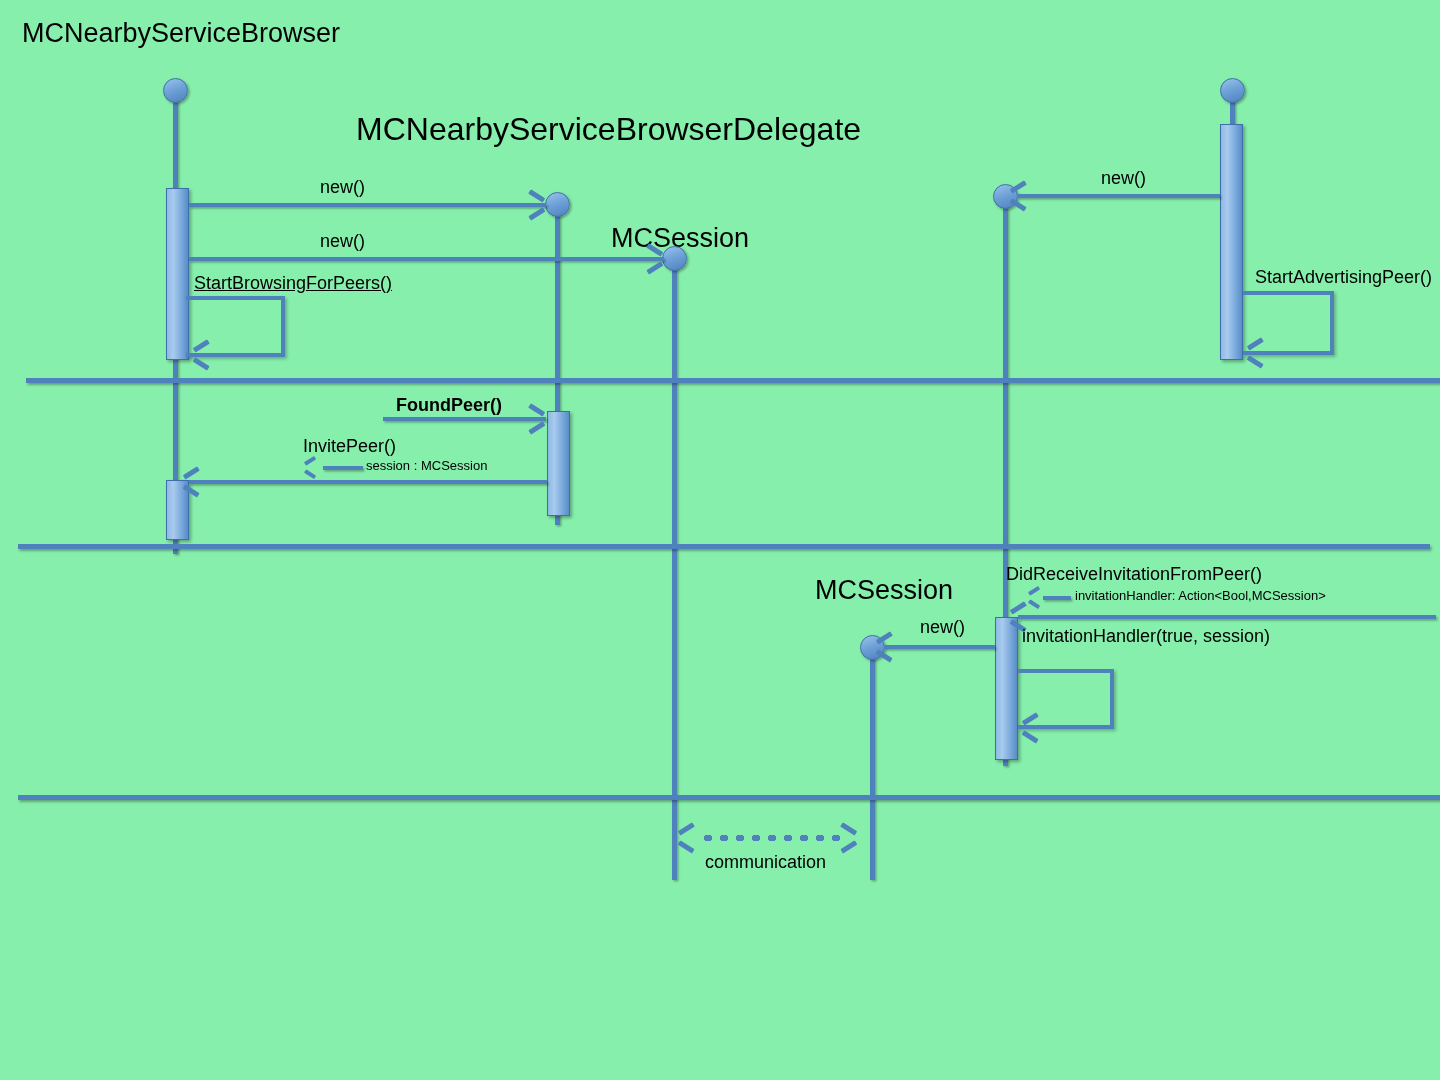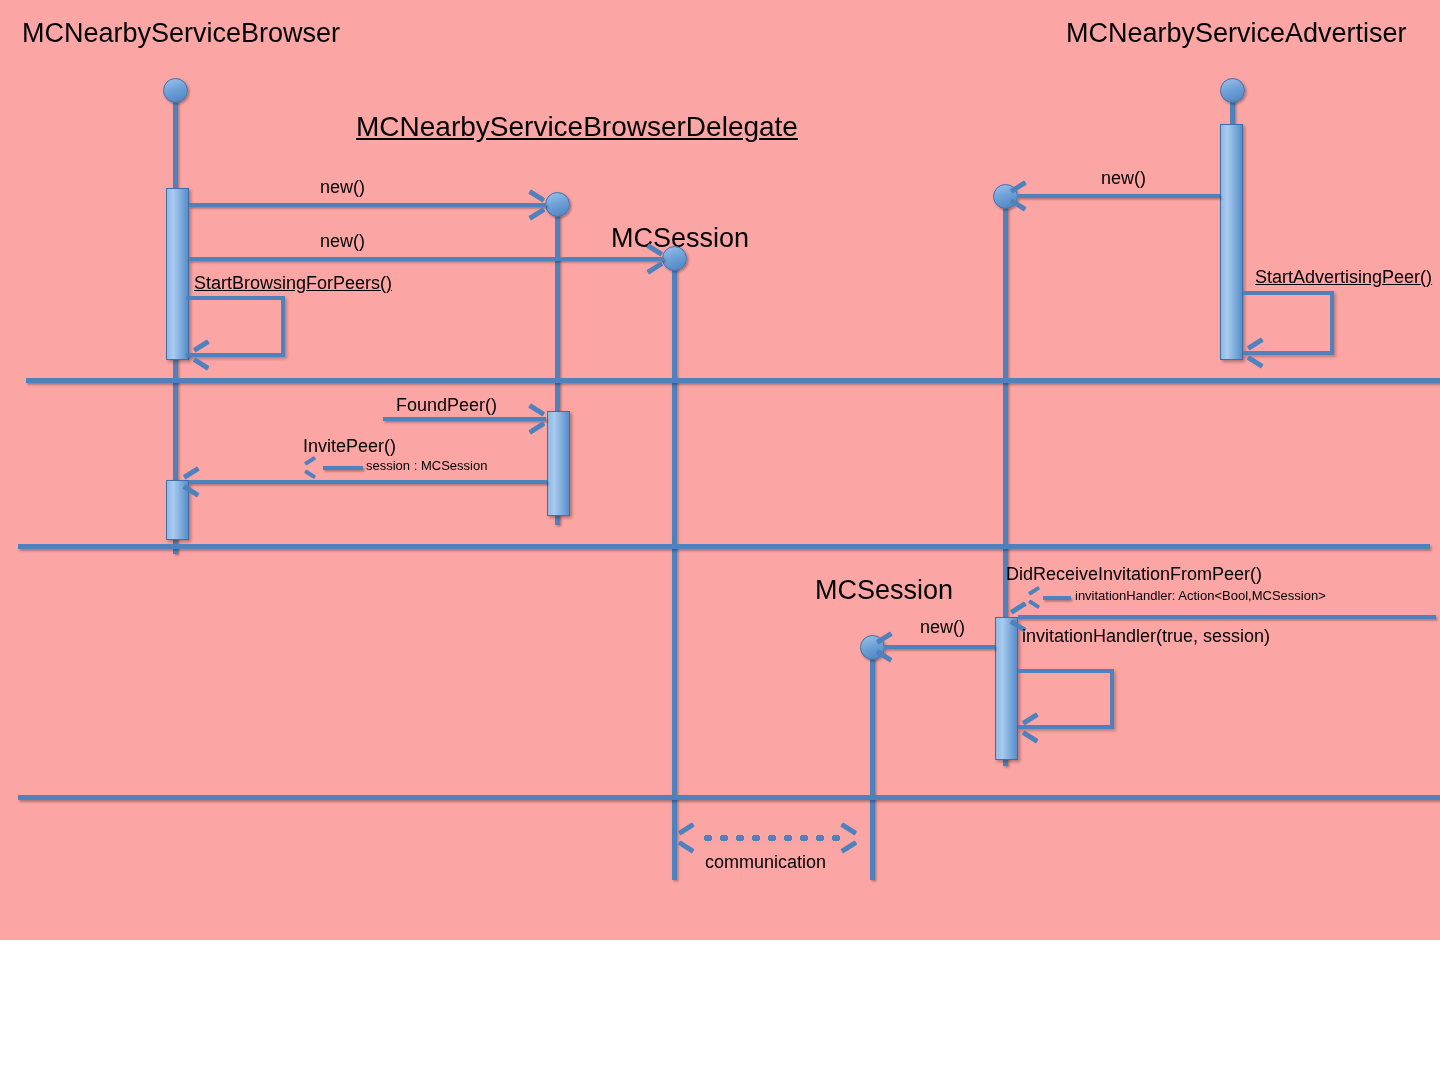--- a/index.html
+++ b/index.html
@@ -6,34 +6,34 @@
     margin: 0;
     padding: 0;
     background: #ffffff;
   }
   body {
     font-family: "Liberation Sans", sans-serif;
   }
   #canvas {
     position: relative;
     width: 1440px;
-    height: 940px;
-    background: #fca5a5;
+    height: 1080px;
+    background: #86efac;
     overflow: hidden;
   }
   
   .title {
     position: absolute;
     font-family: "Liberation Sans", sans-serif;
     color: #000000;
     white-space: nowrap;
     line-height: 1;
   }
   .title-lg { font-size: 27px; }
-  .title-md { font-size: 28px; text-decoration: underline; }
+  .title-md { font-size: 32px; }
 
   
   .lifeline {
     position: absolute;
     width: 5px;
     background: #4f81bd;
     box-shadow: 1.5px 1.5px 2px rgba(0,0,0,0.28);
   }
   
   .head {
@@ -130,21 +130,20 @@
 
 <div id="canvas">
 
   <div class="title title-lg" style="left:22px; top:20px;">MCNearbyServiceBrowser</div>
 
   <div class="title title-md" style="left:356px; top:113px;">MCNearbyServiceBrowserDelegate</div>
 
   <div class="title title-lg" style="left:611px; top:225px;">MCSession</div>
 
 
-  <div class="title title-lg" style="left:1066px; top:20px;">MCNearbyServiceAdvertiser</div>
 
   <div class="title title-lg" style="left:815px; top:577px;">MCSession</div>
 
   <div class="lifeline" style="left:173px; top:92px; height:462px;"></div>
 
   <div class="lifeline" style="left:555px; top:203px; height:322px;"></div>
 
   <div class="lifeline" style="left:672px; top:258px; height:622px;"></div>
 
   <div class="lifeline" style="left:1003px; top:196px; height:570px;"></div>
@@ -183,25 +182,25 @@
   <div class="arrowhead right" style="left:645px; top:248px;"></div>
 
   <div class="label" style="left:194px; top:274px;text-decoration:underline;">StartBrowsingForPeers()</div>
   <div class="selfloop" style="left:186px; top:296px; width:99px; height:61px;"></div>
   <div class="arrowhead right" style="left:189px; top:344px; transform: scaleX(-1);"></div>
 
   <div class="label" style="left:1101px; top:169px;">new()</div>
   <div class="msg" style="left:1018px; top:194px; width:202px;"></div>
   <div class="arrowhead left" style="left:1011px; top:185px;"></div>
 
-  <div class="label" style="left:1255px; top:268px;text-decoration:underline;">StartAdvertisingPeer()</div>
+  <div class="label" style="left:1255px; top:268px;">StartAdvertisingPeer()</div>
   <div class="selfloop" style="left:1243px; top:291px; width:91px; height:64px;"></div>
   <div class="arrowhead right" style="left:1243px; top:342px; transform: scaleX(-1);"></div>
 
-  <div class="label" style="left:396px; top:396px;">FoundPeer()</div>
+  <div class="label" style="left:396px; top:396px;font-weight:bold;">FoundPeer()</div>
   <div class="msg" style="left:383px; top:417px; width:163px;"></div>
   <div class="arrowhead right" style="left:527px; top:408px;"></div>
 
   <div class="label" style="left:303px; top:437px;">InvitePeer()</div>
 
   <div class="msg" style="left:323px; top:466px; width:40px; height:4px;"></div>
   <div class="arrowhead left sm" style="left:305px; top:459px;"></div>
   <div class="label label-sm" style="left:366px; top:459px;">session : MCSession</div>
 
   <div class="msg" style="left:189px; top:480px; width:358px;"></div>

